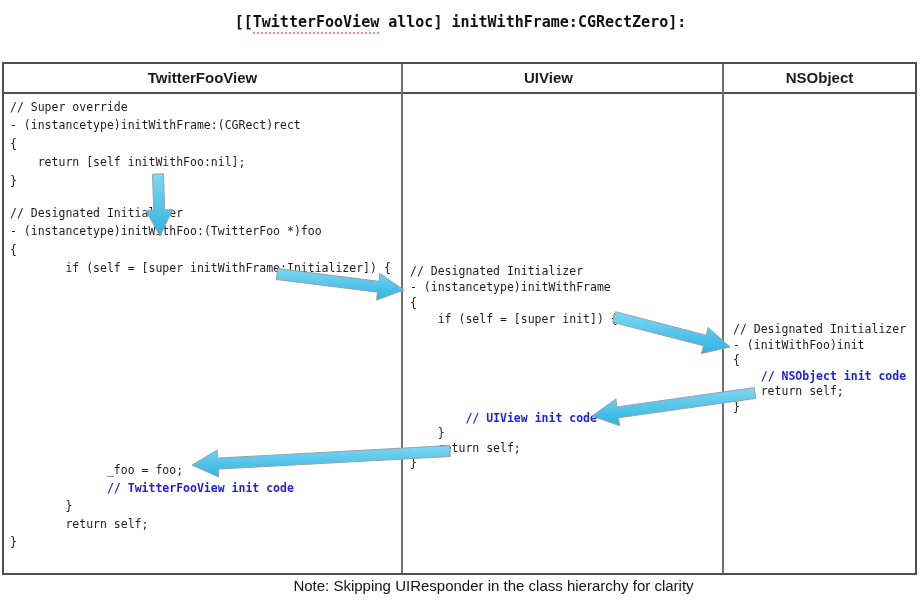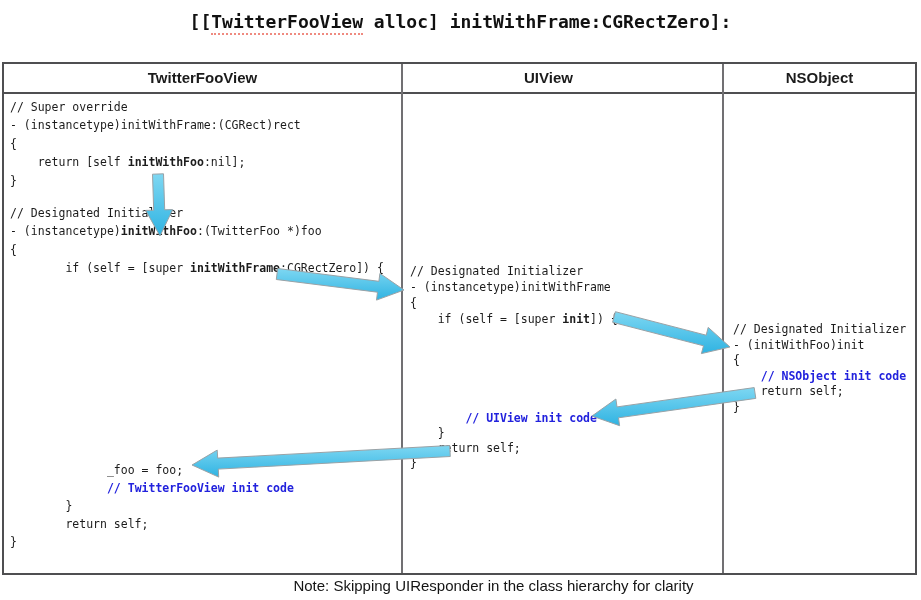--- a/index.html
+++ b/index.html
@@ -2,21 +2,21 @@
 <html style="--arrow-fill-top: #7ed7f2; --arrow-fill-bottom: #2fb3e2; --arrow-stroke: #9aa2a6; --comment-blue: #2222dd; --border-dark: #4f4f51; --border-light: #717073; --spellcheck-red: #ef8a80; --text: #1c1c1c;"><head>
 <meta charset="utf-8">
 <style>
   html,body{margin:0;padding:0;}
   body{
     width:921px;height:600px;position:relative;background:#ffffff;
     font-family:"Liberation Sans",sans-serif;overflow:hidden;
   }
   .title{
     position:absolute;top:11px;left:0;width:921px;text-align:center;
-    font-family:"DejaVu Sans Mono",monospace;font-weight:bold;font-size:18px;
+    font-family:"DejaVu Sans Mono",monospace;font-weight:bold;font-size:15px;
     line-height:22px;color:#111;white-space:pre;
   }
   .misspelled{border-bottom:2px dotted var(--spellcheck-red,#ef8a80);padding-bottom:1px;}
   .tbl{
     position:absolute;left:2px;top:62px;width:911px;height:509px;
     border:2px solid var(--border-dark,#4f4f51);
   }
   .vline{position:absolute;top:0;bottom:0;width:2px;background:var(--border-light,#717073);}
   .v1{left:397px;}
   .v2{left:718px;}
@@ -26,21 +26,21 @@
     font-weight:bold;font-size:15px;color:#1b1b1b;
   }
   .hdr.c1{left:0;width:397px;}
   .hdr.c2{left:399px;width:291px;}
   .hdr.c3{left:720px;width:191px;border-radius:10px;}
   .code-layer{position:absolute;left:0;top:0;width:921px;height:600px;pointer-events:none;}
   .code{
     position:absolute;margin:0;font-family:"DejaVu Sans Mono",monospace;
     font-size:11.5px;color:var(--text,#1c1c1c);white-space:pre;
   }
-  .code .b{font-weight:bold;}
+  .code .b{font-weight:normal;}
   .code .blue{color:var(--comment-blue,#2222dd);font-weight:bold;}
   svg.arrows{position:absolute;left:0;top:0;pointer-events:none;}
   .note{
     position:absolute;top:577px;left:0;width:921px;text-align:center;
     font-size:15px;color:#141414;padding-left:33px;
   }
 </style>
 </head>
 <body>
 
@@ -57,21 +57,21 @@
 
 <div class="code-layer">
     <pre class="code" style="left: 10px; top: 98px; line-height: 18.4px;"><span>// Super override</span>
 <span>- (instancetype)initWithFrame:(CGRect)rect</span>
 <span>{</span>
 <span>    return [self </span><span class="b">initWithFoo</span><span>:nil];</span>
 <span>}</span></pre>
     <pre class="code" style="left: 10px; top: 204px; line-height: 18.4px;"><span>// Designated Initializer</span>
 <span>- (instancetype)</span><span class="b">initWithFoo</span><span>:(TwitterFoo *)foo</span>
 <span>{</span>
-<span>        if (self = [super </span><span class="b">initWithFrame</span><span>:CGRectZero]) {</span></pre>
+<span>        if (self = [super </span><span class="b">initWithFrame</span><span>:Initializer]) {</span></pre>
     <pre class="code" style="left: 10px; top: 461px; line-height: 18px;"><span>              _foo = foo;</span>
 <span>              </span><span class="blue">// TwitterFooView init code</span>
 <span>        }</span>
 <span>        return self;</span>
 <span>}</span></pre>
     <pre class="code" style="left: 410px; top: 263px; line-height: 16px;"><span>// Designated Initializer</span>
 <span>- (instancetype)initWithFrame</span>
 <span>{</span>
 <span>    if (self = [super </span><span class="b">init</span><span>]) {</span></pre>
     <pre class="code" style="left: 410px; top: 411px; line-height: 15px;"><span>        </span><span class="blue">// UIView init code</span>

